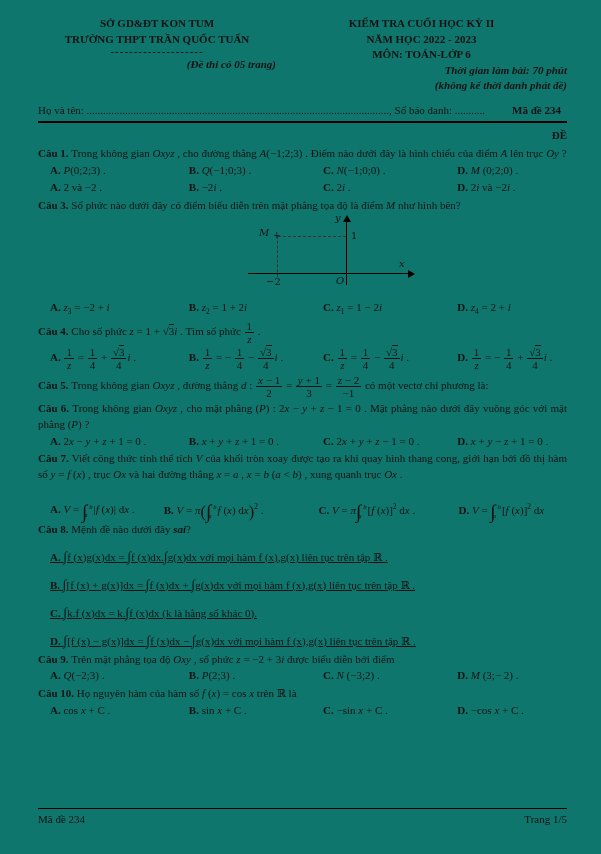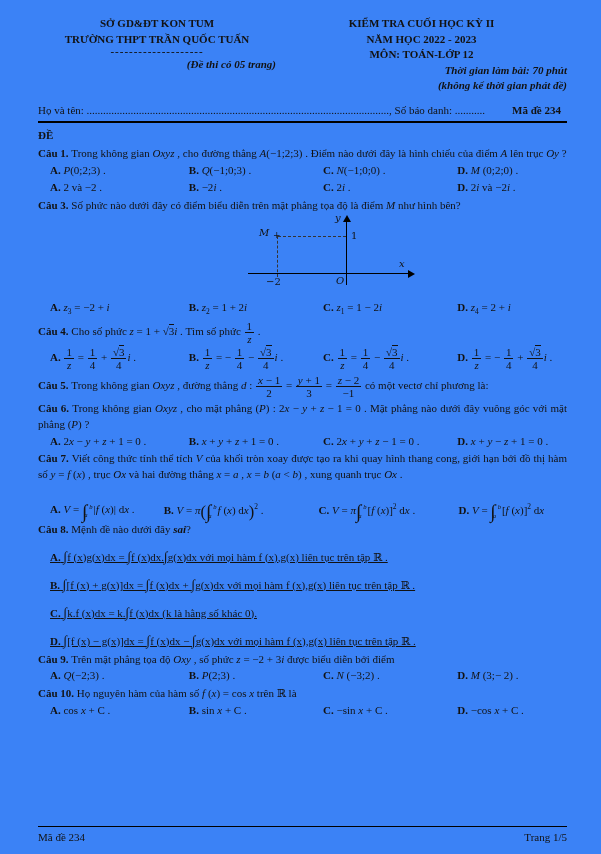--- a/index.html
+++ b/index.html
@@ -1,34 +1,34 @@
 <!DOCTYPE html>
 <html><head>
 <meta charset="utf-8">
 <style>
   html,body{margin:0;padding:0;background:#fff;}
   .page{
-    width:601px;height:854px;background:#3b82f6;color:#121212;
+    width:601px;height:854px;background:#0f766e;color:#121212;
     font-family:"Liberation Serif","DejaVu Serif",serif;
     font-size:11px;line-height:1.42;box-sizing:border-box;
-    padding:16px 34px 8px 38px;display:flex;flex-direction:column;overflow:hidden;
+    padding:16px 34px 26px 38px;display:flex;flex-direction:column;overflow:hidden;
   }
   
   .header{display:flex;}
   .h-left{width:45%;text-align:center;}
   .h-right{width:55%;text-align:center;}
   .hb{font-weight:bold;}
   .hbi{font-weight:bold;font-style:italic;text-align:right;}
   .dashes{font-weight:bold;letter-spacing:1px;line-height:0.9;}
   
   .namerow{display:flex;align-items:baseline;margin-top:9px;border-bottom:2.5px solid #000;padding-bottom:2px;}
   .nm{flex:1;overflow:hidden;white-space:nowrap;}
   .code{font-weight:bold;margin-left:10px;margin-right:6px;}
   
-  .title{text-align:left;font-weight:bold;margin:5px 0 1px;}
+  .title{text-align:right;font-weight:bold;margin:5px 0 1px;}
   
   .q{margin-top:2px;}
   .stem{text-align:justify;}
   .qnum{font-weight:bold;}
   .opts{margin-top:1px;}
   .opts.row{display:grid;grid-template-columns:1.04fr 1fr 1fr 0.96fr;padding-left:12px;column-gap:20px;}
   .opts.c7{grid-template-columns:0.82fr 1.18fr 1.05fr 0.95fr;margin-top:20px;}
   .opts.stack .opt{display:block;padding-left:12px;margin-top:9px;text-decoration:underline;}
   .opt b{font-weight:bold;}
   
@@ -74,23 +74,23 @@
   <div class="header">
     <div class="h-left">
       <div class="hb">SỞ GD&amp;ĐT KON TUM</div>
       <div class="hb">TRƯỜNG THPT TRẦN QUỐC TUẤN</div>
       <div class="dashes">--------------------</div>
       <div class="hbi">(Đề thi có 05 trang)</div>
     </div>
     <div class="h-right">
       <div class="hb">KIỂM TRA CUỐI HỌC KỲ II</div>
       <div class="hb">NĂM HỌC 2022 - 2023</div>
-      <div class="hb">MÔN: TOÁN-LỚP 12</div>
+      <div class="hb">MÔN: TOÁN-LỚP 6</div>
       <div class="hbi">Thời gian làm bài: 70 phút</div>
-      <div class="hbi">(không kể thời gian phát đề)</div>
+      <div class="hbi">(không kể thời danh phát đề)</div>
     </div>
   </div>
 
   <div class="namerow">
     <span class="nm"><span>Họ và tên: </span><span>..............................................................................................................</span><span>, Số báo danh: ...........</span></span>
     <span class="code">Mã đề 234</span>
   </div>
 
   <div class="title">ĐỀ</div>
 

